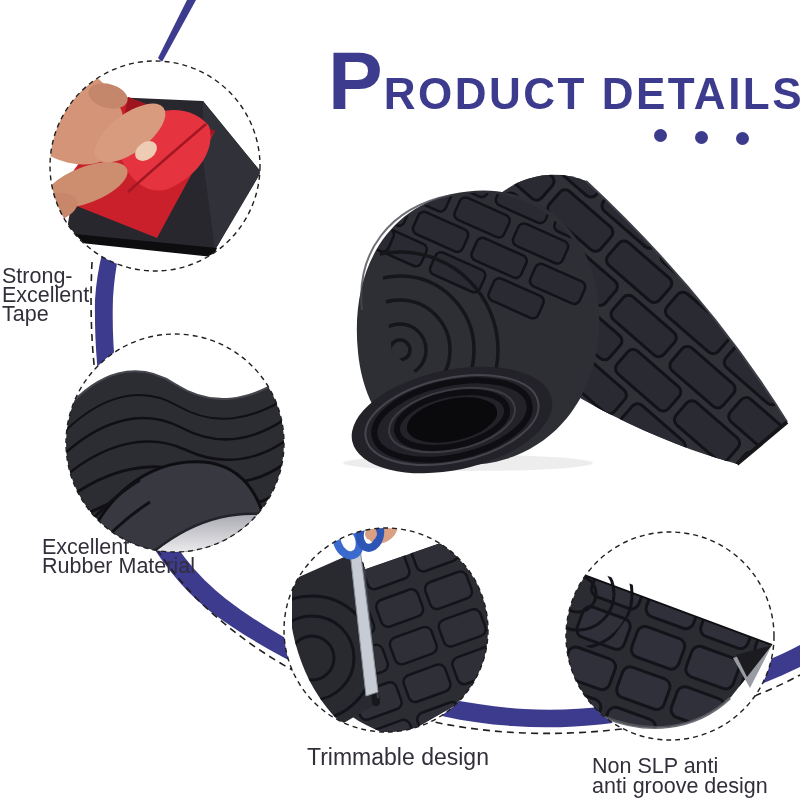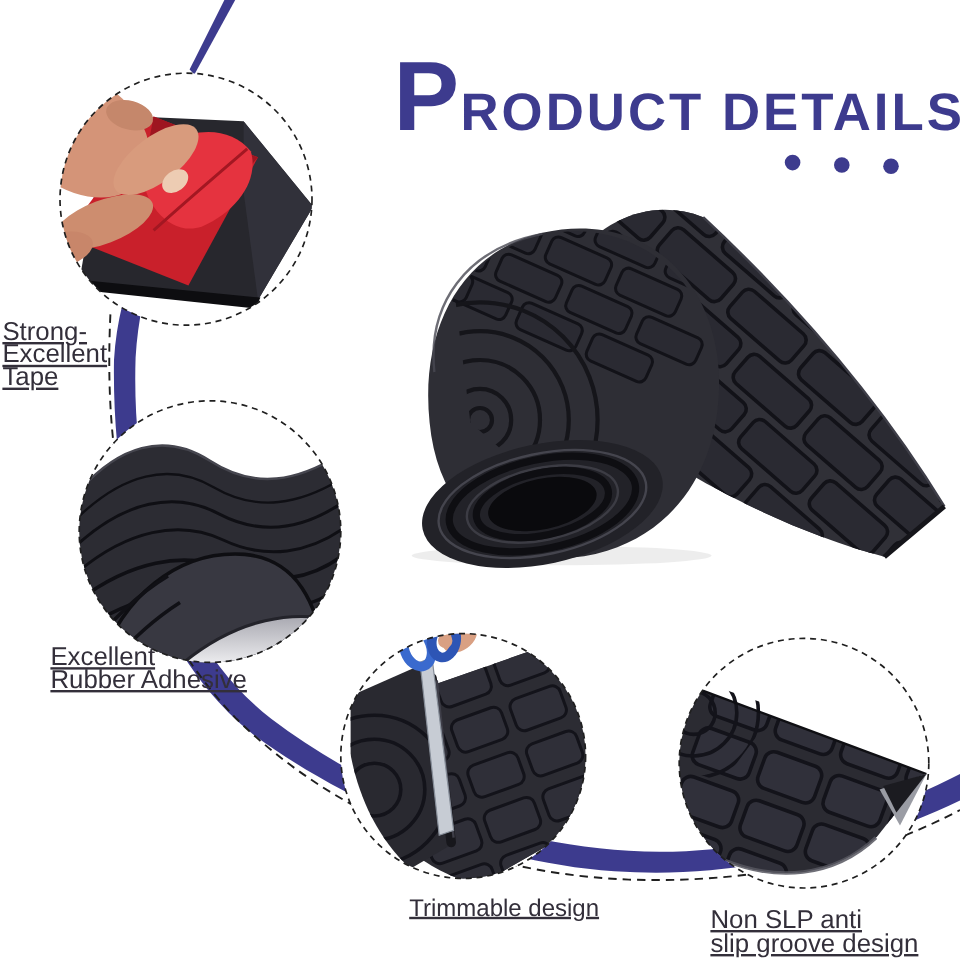--- a/index.html
+++ b/index.html
@@ -21,26 +21,26 @@
     color:var(--accent-navy,#3d3b8e);font-weight:700;line-height:1;white-space:nowrap;
   }
   .t-init{font-size:82px;letter-spacing:1px;}
   .t-rest{font-size:44px;letter-spacing:2.5px;}
   .dots{position:absolute;left:654px;top:129px;z-index:2;display:flex;gap:28px;}
   .dot{width:13px;height:13px;border-radius:50%;background:var(--accent-navy,#3d3b8e);}
   .dot:nth-child(2){margin-top:2px;}
   .dot:nth-child(3){margin-top:3px;}
   .feature{
     position:absolute;z-index:2;color:var(--label-text,#332f3a);
-    font-size:21.5px;line-height:19px;letter-spacing:0;text-decoration:underline;
+    font-size:21.5px;line-height:19px;letter-spacing:0;
   }
   .feature span{display:block;}
   .f1{left:2px;top:267px;}
   .f2{left:42px;top:538px;}
-  .f3{left:307px;top:748px;font-size:20px;margin-left:34px;}
+  .f3{left:307px;top:748px;font-size:23px;}
   .f4{left:592px;top:756px;line-height:20px;}
   .accent-fill{fill:var(--accent-navy,#3d3b8e);}
   .tape-red-fill{fill:var(--tape-red,#c9202b);}
   .tape-bright-fill{fill:var(--tape-red-bright,#e5333f);}
   .blue-stroke{stroke:var(--scissors-blue,#3a6ace);}
 </style>
 </head>
 <body>
 
 <svg class="stage" width="800" height="800" viewBox="0 0 800 800" xmlns="http://www.w3.org/2000/svg">
@@ -307,23 +307,23 @@
 </div>
 
 <div class="feature f1">
   <span>Strong-</span>
   <span>Excellent</span>
   <span>Tape</span>
 </div>
 
 <div class="feature f2">
   <span>Excellent</span>
-  <span>Rubber Adhesive</span>
+  <span>Rubber Material</span>
 </div>
 
 <div class="feature f3">
   <span>Trimmable design</span>
 </div>
 
 <div class="feature f4">
   <span>Non SLP anti</span>
-  <span>slip groove design</span>
+  <span>anti groove design</span>
 </div>
 
 </body></html>

